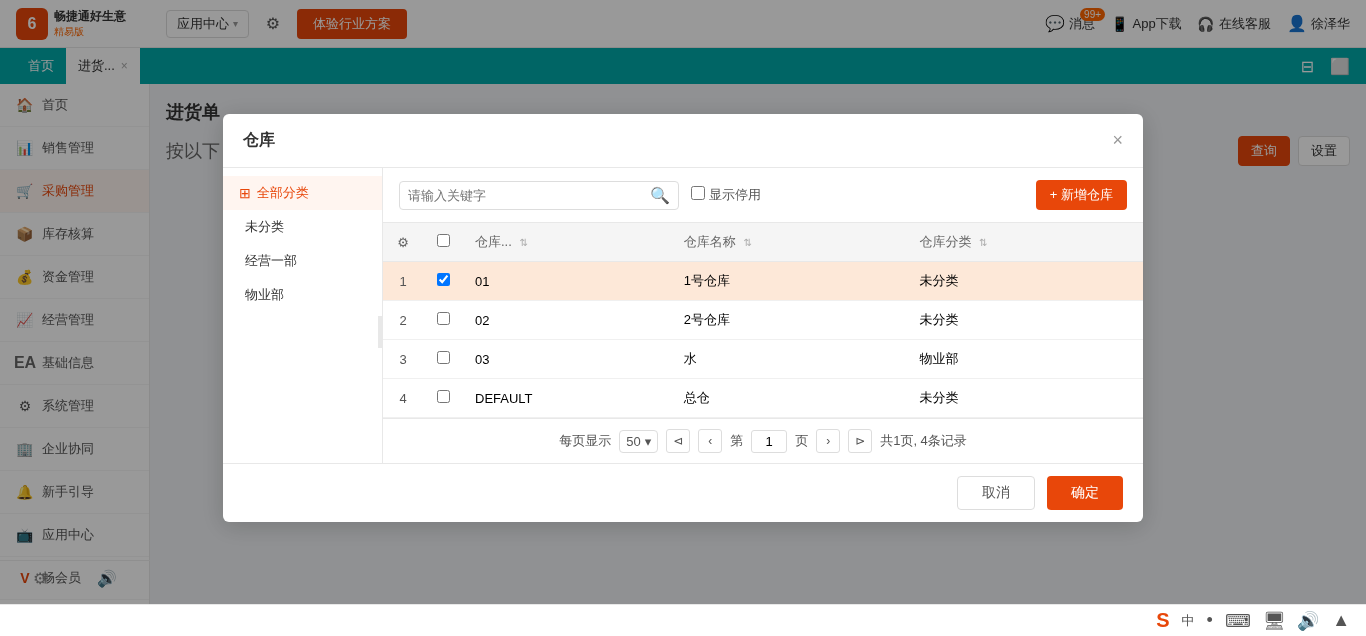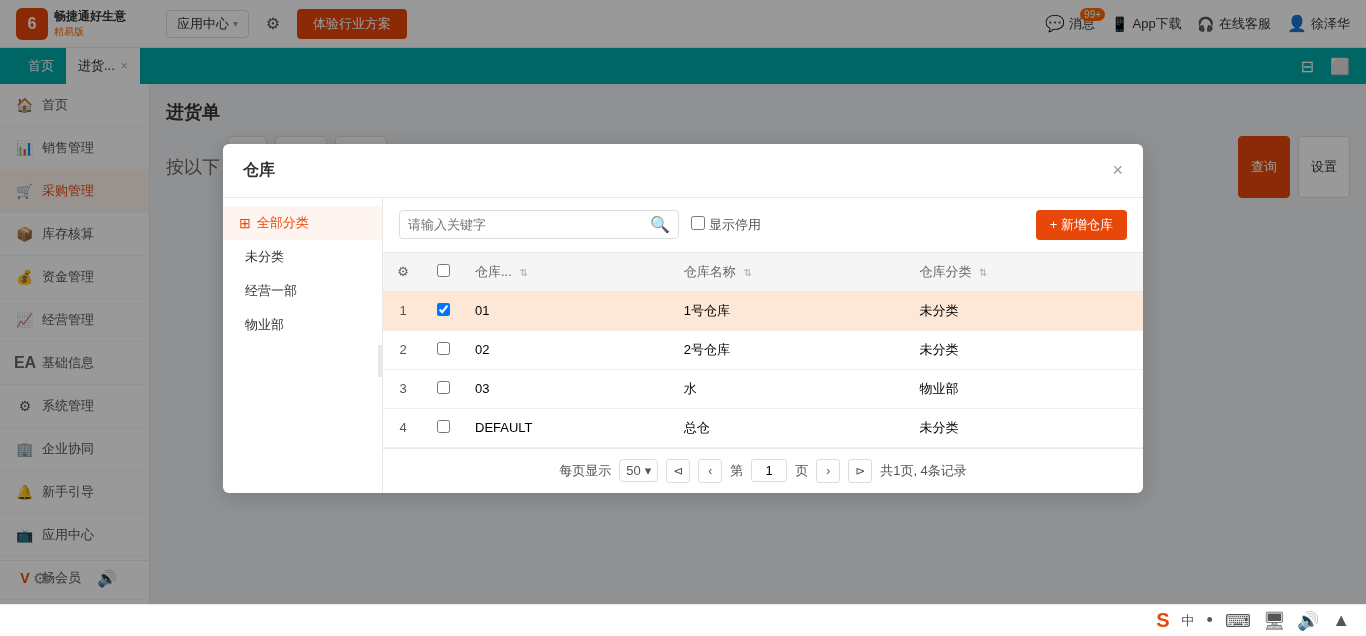--- a/index.html
+++ b/index.html
@@ -80,21 +80,21 @@
     }
     .sidebar-item.active { background: #fff5f0; color: #e8470a; }
     .sidebar-item .s-icon { width: 18px; height: 18px; display: flex; align-items: center; justify-content: center; font-size: 14px; }
 
     
     .content { flex: 1; overflow: auto; padding: 16px; position: relative; }
     .page-title { font-size: 18px; color: #333; font-weight: bold; margin-bottom: 12px; }
     .toolbar { display: flex; align-items: center; gap: 8px; margin-bottom: 12px; flex-wrap: wrap; }
     .toolbar-label { font-size: 18px; color: #666; }
     .toolbar-btn {
-      border: 1px solid #ddd; background: #fff; padding: 21px 12px;
+      border: 1px solid #ddd; background: #fff; padding: 5px 12px;
       border-radius: 4px; font-size: 13px; cursor: pointer; color: #333;
     }
     .toolbar-btn.orange { background: #e8470a; color: white; border-color: #e8470a; }
 
     
     .overlay {
       position: fixed; top: 0; left: 0; right: 0; bottom: 0;
       background: rgba(0,0,0,0.4);
       z-index: 100;
       display: flex; align-items: center; justify-content: center;
@@ -490,20 +490,24 @@
             <span>›</span>
           </div>
           <div class="page-btn">
             <span>⊳</span>
           </div>
           <span>共1页, 4条记录</span>
         </div>
       </div>
     </div>
 
+    <div class="modal-footer">
+      <button class="btn-cancel">取消</button>
+      <button class="btn-confirm">确定</button>
+    </div>
   </div>
 </div>
 
 <div class="bottom-bar">
   <span class="bottom-icon" style="color:#e8470a;font-weight:bold;font-size:20px;">S</span>
   <span class="bottom-icon" style="font-size:13px;">中</span>
   <span class="bottom-icon">•</span>
   <span class="bottom-icon">⌨</span>
   <span class="bottom-icon">🖥</span>
   <span class="bottom-icon">🔊</span>

